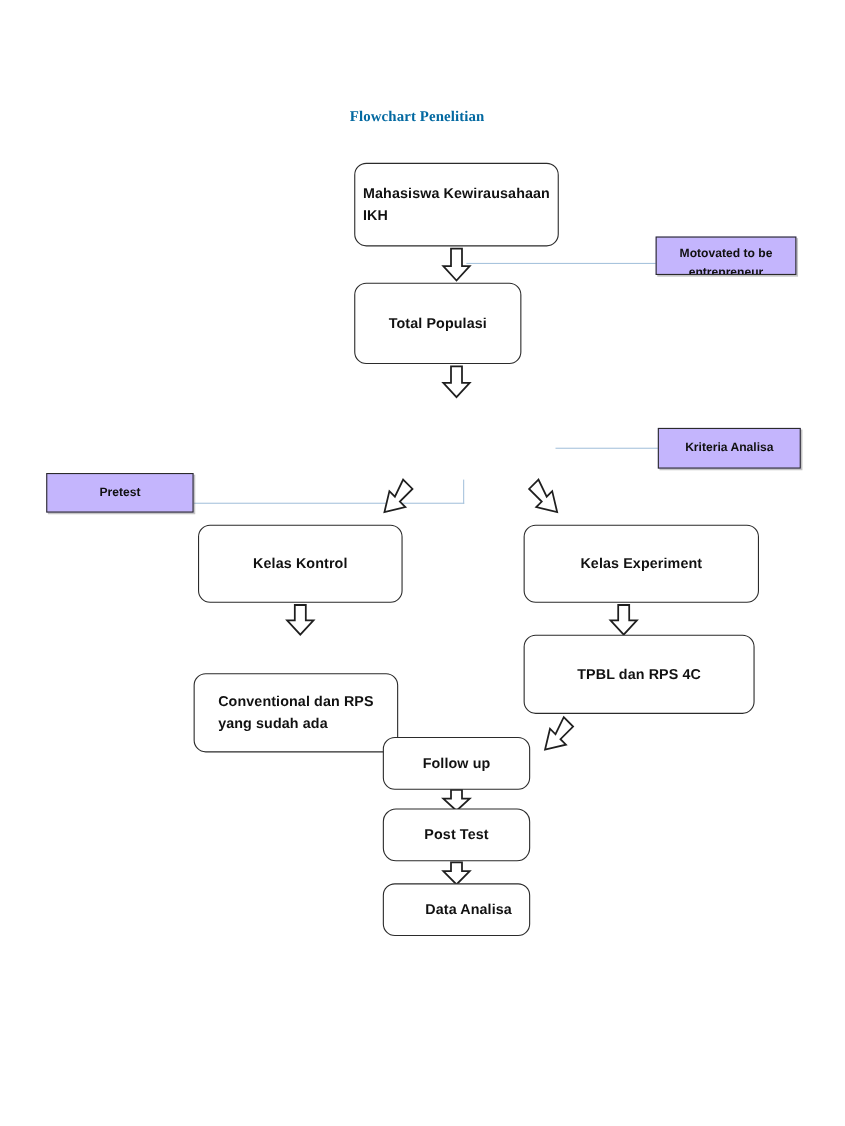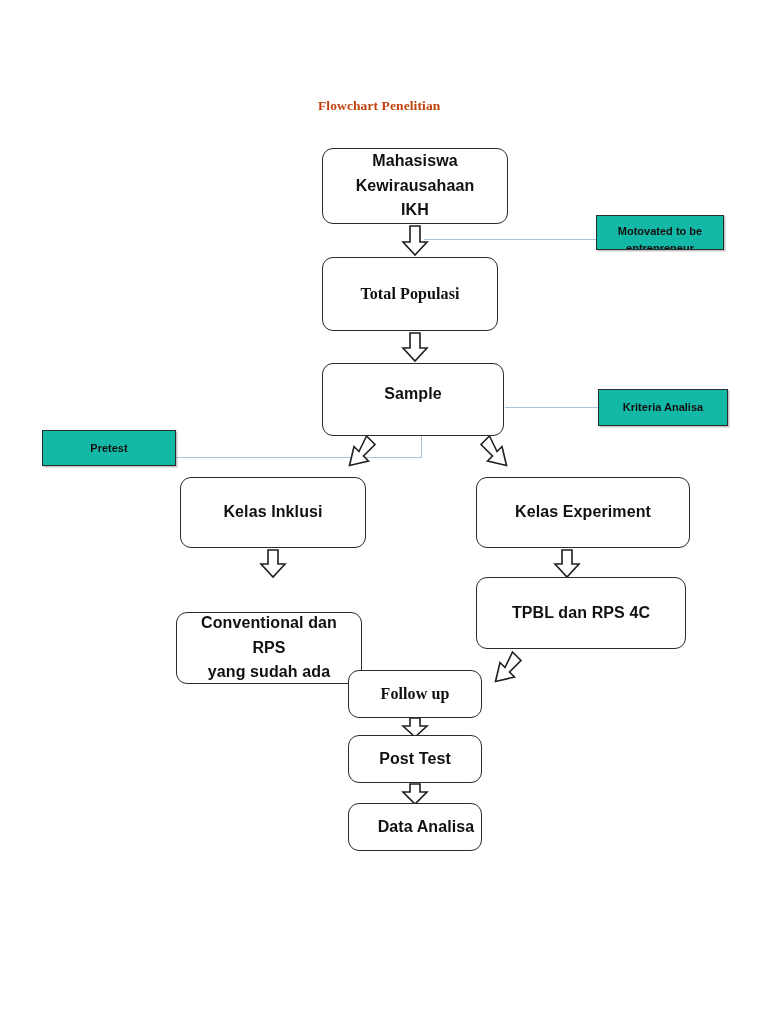--- a/index.html
+++ b/index.html
@@ -21,52 +21,51 @@
   }
 
   
   .chart-title {
     position: absolute;
     left: 318px;
     top: 98px;
     font-family: "Liberation Serif", serif;
     font-weight: bold;
     font-size: 13.5px;
-    color: #c2410c;
+    color: #0369a1;
     letter-spacing: 0.1px;
     white-space: nowrap;
   }
 
   
   .node {
     position: absolute;
     box-sizing: border-box;
     border: 1.6px solid #2b2b2b;
     border-radius: 11px;
     background: #ffffff;
     display: flex;
     align-items: center;
     justify-content: center;
-    text-align: center;
-    font-size: 16px;
+    font-size: 13px;
     font-weight: bold;
     color: #111111;
     line-height: 1.55;
     letter-spacing: 0.1px;
     padding: 0 6px;
     z-index: 5;
   }
   .node .txt { display: block; white-space: pre-line; }
 
   
   .annot {
     position: absolute;
     box-sizing: border-box;
     border: 1.3px solid #2b2b2b;
-    background: #14b8a6;
+    background: #c4b5fd;
     display: flex;
     align-items: center;
     justify-content: center;
     text-align: center;
     font-size: 11px;
     font-weight: bold;
     color: #111111;
     line-height: 1.5;
     overflow: hidden;
     box-shadow: 1.5px 1.5px 0 rgba(90,90,90,0.35);
@@ -113,50 +112,47 @@
   <div class="lead h" style="left:505px; top:407px; width:94px;"></div>
 
   <div class="lead h" style="left:176px; top:457px; width:246px;"></div>
   <div class="lead v" style="left:421px; top:436px; height:22px;"></div>
 
   <div class="node" style="left:322px; top:148px; width:186px; height:76px;">
     <span class="txt">Mahasiswa Kewirausahaan
 IKH</span>
   </div>
 
-  <div class="node" style="left:322px; top:257px; width:176px; height:74px;font-family:Liberation Serif, serif;">
+  <div class="node" style="left:322px; top:257px; width:152px; height:74px;">
     <span class="txt">Total Populasi</span>
   </div>
 
-  <div class="node" style="left:322px; top:363px; width:182px; height:73px; align-items:center;">
-    <span class="txt" style="position:relative; top:-5px;">Sample</span>
-  </div>
 
   <div class="node" style="left:180px; top:477px; width:186px; height:71px;">
-    <span class="txt">Kelas Inklusi</span>
+    <span class="txt">Kelas Kontrol</span>
   </div>
 
   <div class="node" style="left:476px; top:477px; width:214px; height:71px;">
     <span class="txt">Kelas Experiment</span>
   </div>
 
   <div class="node" style="left:176px; top:577px; width:186px; height:72px;margin-top:35px;">
     <span class="txt">Conventional   dan RPS
 yang sudah ada</span>
   </div>
 
   <div class="node" style="left:476px; top:577px; width:210px; height:72px;">
     <span class="txt">TPBL dan RPS 4C</span>
   </div>
 
-  <div class="node" style="left:348px; top:670px; width:134px; height:48px;font-family:Liberation Serif, serif;">
+  <div class="node" style="left:348px; top:670px; width:134px; height:48px;">
     <span class="txt">Follow up</span>
   </div>
 
-  <div class="node" style="left:348px; top:735px; width:134px; height:48px;">
+  <div class="node" style="left:348px; top:735px; width:134px; height:48px;border-radius:12px;">
     <span class="txt">Post Test</span>
   </div>
 
   <div class="node" style="left:348px; top:803px; width:134px; height:48px;padding-left:28px;">
     <span class="txt">Data Analisa</span>
   </div>
 
   <div class="annot clipped" style="left:596px; top:215px; width:128px; height:35px;">
     <span class="txt">Motovated to be
 entrepreneur</span>

